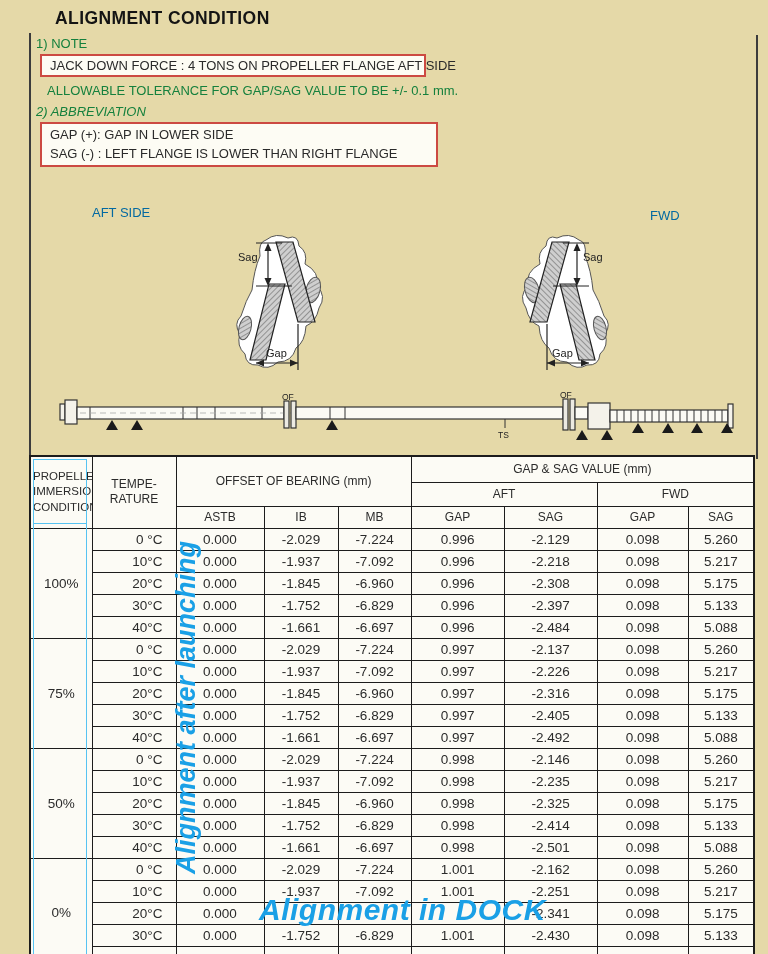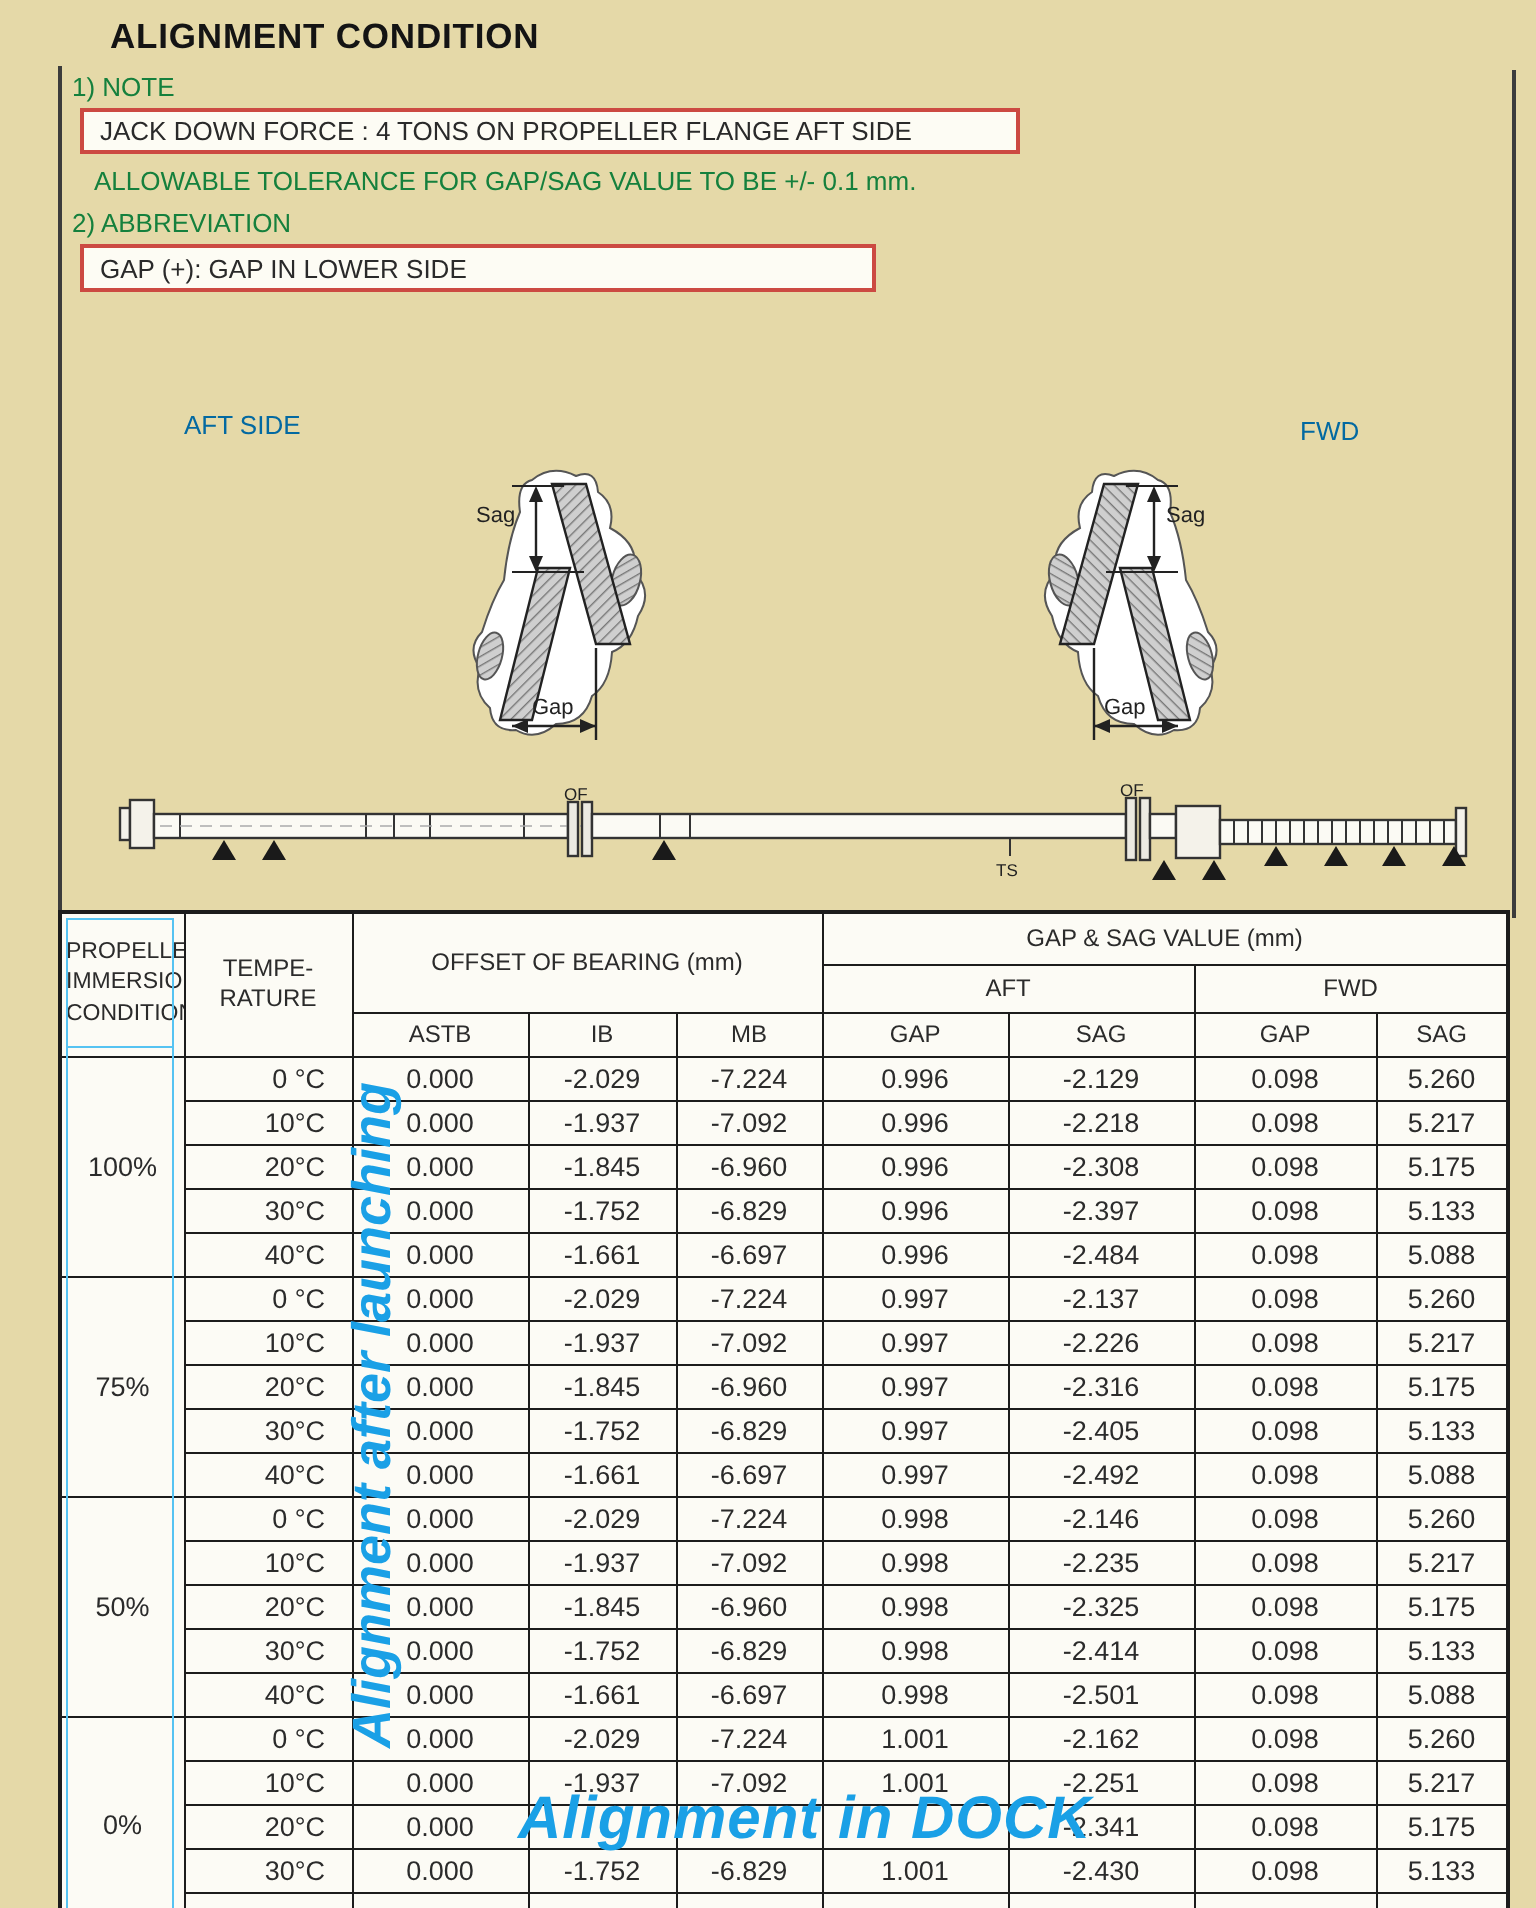--- a/index.html
+++ b/index.html
@@ -68,27 +68,28 @@
   .sel-lines { left:33px; top:459px; width:54px; height:495px; border-left:1.5px solid #56c3f2; border-right:1.5px solid #56c3f2; z-index:4; pointer-events:none; }
 </style>
 </head>
 <body>
 
 <div class="abs page-title">ALIGNMENT CONDITION</div>
 <div class="abs rule-left"></div>
 <div class="abs rule-right"></div>
 
 <div class="abs doc-line" style="left:36px;top:36px;">1) NOTE</div>
-<div class="abs red-box" style="left:40px;top:54px;width:470px;">
+<div class="abs red-box" style="left:40px;top:54px;width:386px;">
   <div class="bx-line">JACK DOWN FORCE : 4 TONS ON PROPELLER FLANGE AFT SIDE</div>
 </div>
 <div class="abs doc-line" style="left:47px;top:83px;">ALLOWABLE TOLERANCE FOR GAP/SAG VALUE TO BE +/- 0.1 mm.</div>
-<div class="abs doc-line" style="left:36px;top:104px;">2) ABBREVIATION</div>
+<div class="abs doc-line" style="left:36px;top:104px;font-style:italic;">2) ABBREVIATION</div>
 <div class="abs red-box" style="left:40px;top:122px;width:398px;">
   <div class="bx-line" style="padding-top:3px;">GAP (+): GAP IN LOWER SIDE</div>
+  <div class="bx-line" style="padding-bottom:4px;">SAG (-) : LEFT FLANGE IS LOWER THAN RIGHT FLANGE</div>
 </div>
 
 <div class="abs diag-label" style="left:92px;top:205px;">AFT SIDE</div>
 <div class="abs diag-label" style="left:650px;top:208px;">FWD</div>
 
 <svg class="abs" style="left:0;top:230px;" width="768" height="160">
   <defs>
     <pattern id="hatch" width="4" height="4" patternUnits="userSpaceOnUse" patternTransform="rotate(45)">
       <rect width="4" height="4" fill="#cfcfcf"></rect>
       <line x1="0" y1="0" x2="0" y2="4" stroke="#777" stroke-width="1.4"></line>

